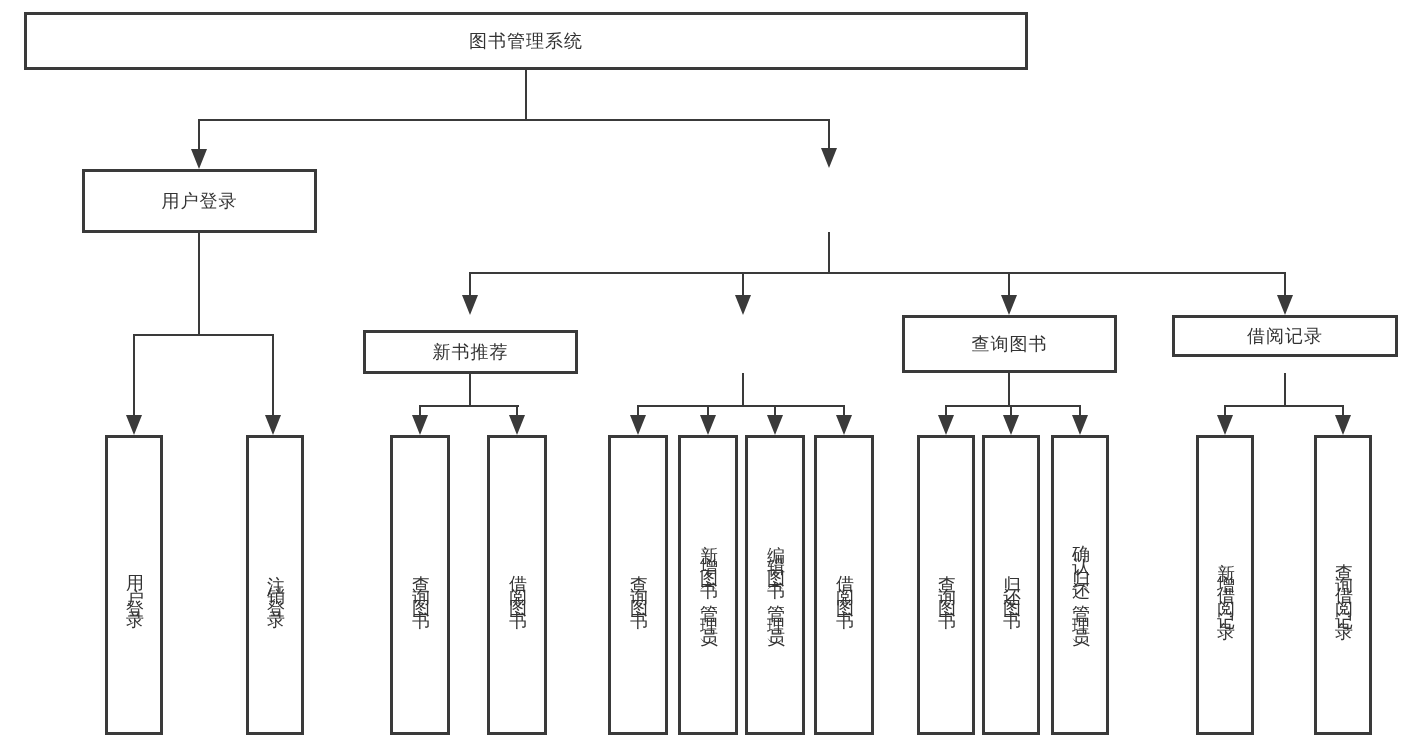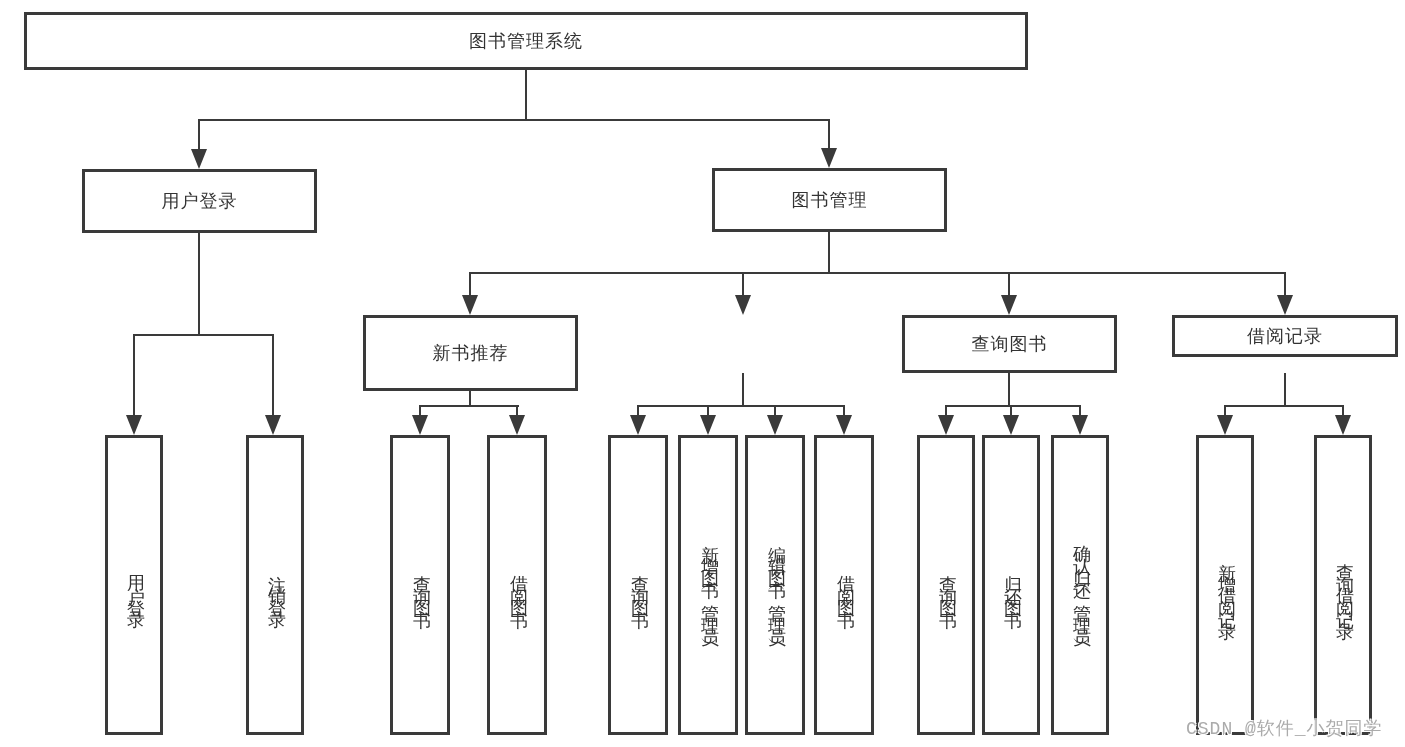--- a/index.html
+++ b/index.html
@@ -1,21 +1,21 @@
 <!DOCTYPE html>
 <html><head>
 <meta charset="utf-8">
 <style>
   html,body{margin:0;padding:0;background:#fff;}
   .canvas{
     position:relative;
     width:1405px;
     height:747px;
     background:#ffffff;
-    font-family:Liberation Mono, monospace;
+    font-family:Liberation Serif, serif;
     overflow:hidden;
   }
   .box{
     position:absolute;
     box-sizing:border-box;
     border:3px solid #3a3a3a;
     background:#ffffff;
     display:flex;
     align-items:center;
     justify-content:center;
@@ -60,23 +60,22 @@
   }
 </style>
 </head>
 <body>
 
 <div class="canvas">
 
   <div class="box hbox" style="left:24px;top:12px;width:1004px;height:58px">图书管理系统</div>
 
   <div class="box hbox" style="left:82px;top:169px;width:235px;height:64px">用户登录</div>
-  <div class="box hbox" style="left:712px;top:168px;width:235px;height:64px">图书管理</div>
 
-  <div class="box hbox" style="left:363px;top:315px;width:215px;height:76px">新书推荐</div>
+  <div class="box hbox" style="left:363px;top:330px;width:215px;height:44px">新书推荐</div>
   <div class="box hbox" style="left:902px;top:315px;width:215px;height:58px">查询图书</div>
   <div class="box hbox" style="left:1172px;top:315px;width:226px;height:42px">借阅记录</div>
 
   <div class="box vbox" style="left:105px;top:435px;width:58px;height:300px">
     <span class="vtext">用户登录</span>
   </div>
   <div class="box vbox" style="left:246px;top:435px;width:58px;height:300px">
     <span class="vtext">注销登录</span>
   </div>
 
@@ -165,14 +164,13 @@
       <div class="arrow" style="left: 700px; top: 415px;"></div>
       <div class="arrow" style="left: 767px; top: 415px;"></div>
       <div class="arrow" style="left: 836px; top: 415px;"></div>
       <div class="arrow" style="left: 938px; top: 415px;"></div>
       <div class="arrow" style="left: 1003px; top: 415px;"></div>
       <div class="arrow" style="left: 1072px; top: 415px;"></div>
       <div class="arrow" style="left: 1217px; top: 415px;"></div>
       <div class="arrow" style="left: 1335px; top: 415px;"></div>
     </div>
 
-  <div class="watermark">CSDN @软件_小贺同学</div>
 </div>
 
 </body></html>

